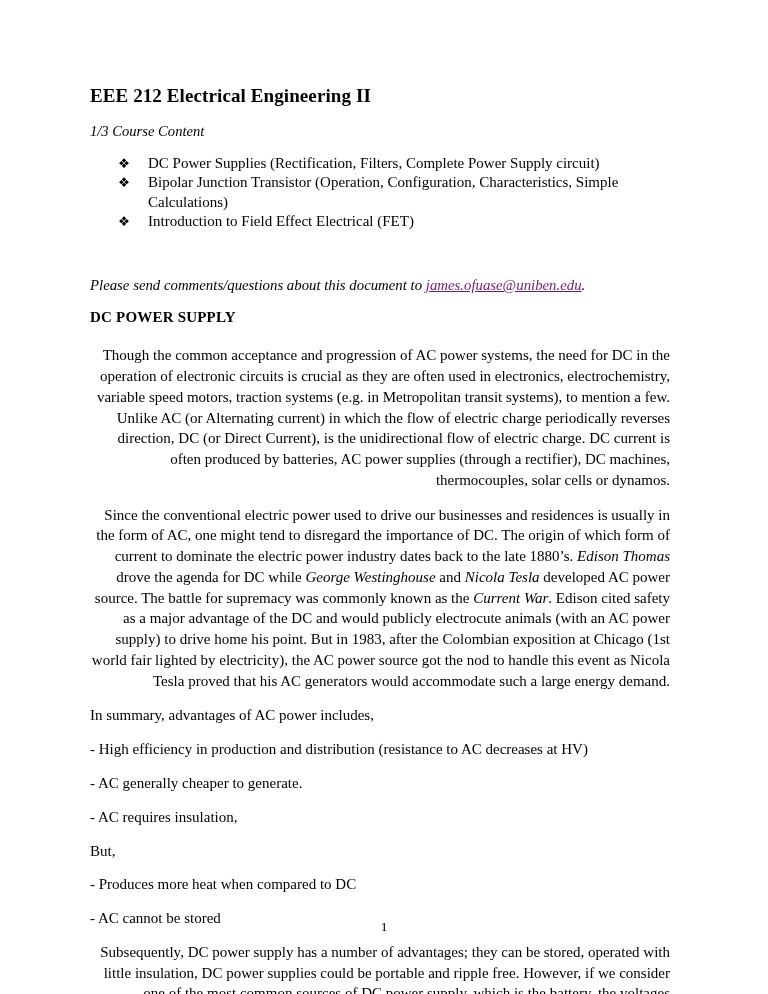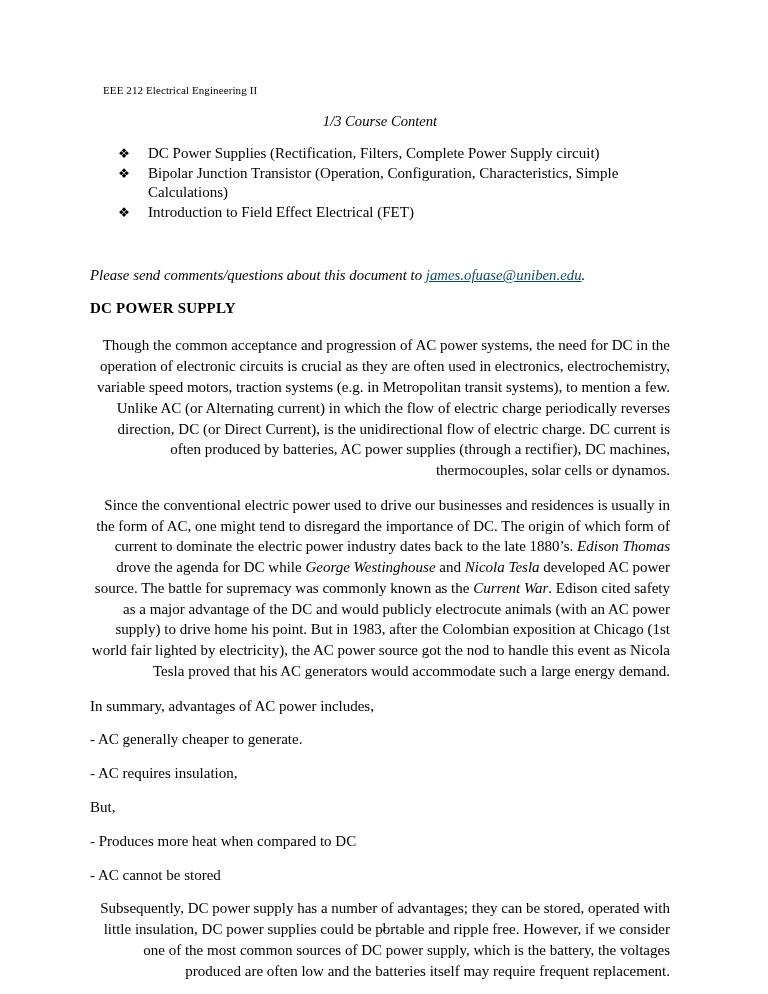--- a/index.html
+++ b/index.html
@@ -21,32 +21,31 @@
     box-sizing: border-box;
     overflow: hidden;
   }
   .content {
     position: absolute;
     left: 90px;
     top: 84px;
     width: 580px;
   }
   .doc-title {
-    font-size: 11px;
-    font-weight: normal;
+    font-size: 19px;
+    font-weight: bold;
     line-height: 1.22;
-    margin: 0 0 16px 13px;
+    margin: 0 0 16px 0;
     letter-spacing: 0.1px;
   }
   .subtitle {
     font-size: 14.6px;
     font-style: italic;
     line-height: 1.22;
     margin: 0 0 13px 0;
-    text-align: center;
   }
   ul.course-list {
     list-style: none;
     margin: 0 0 0 0;
     padding: 0;
   }
   ul.course-list li {
     position: relative;
     padding-left: 30px;
     font-size: 15px;
@@ -65,21 +64,21 @@
     height: 44px;
   }
   .contact-line {
     font-size: 14.8px;
     font-style: italic;
     line-height: 1.25;
     margin: 0 0 14px 0;
   }
   .contact-line a,
   .contact-line .email-link {
-    color: #0c4a6e;
+    color: #701a75;
     text-decoration: underline;
     font-style: italic;
   }
   .section-heading {
     font-size: 15px;
     font-weight: bold;
     line-height: 1.25;
     margin: 0 0 18px 0;
     letter-spacing: 0.2px;
   }
@@ -136,20 +135,21 @@
     <div class="contact-line"><span>Please send comments/questions about this document to </span><a class="email-link" href="#">james.ofuase@uniben.edu</a><span>.</span></div>
 
     <h2 class="section-heading">DC POWER SUPPLY</h2>
 
     <p class="body-par">Though the common acceptance and progression of AC power systems, the need for DC in the operation of electronic circuits is crucial as they are often used in electronics, electrochemistry, variable speed motors, traction systems (e.g. in Metropolitan transit systems), to mention a few. Unlike AC (or Alternating current) in which the flow of electric charge periodically reverses direction, DC (or Direct Current), is the unidirectional flow of electric charge. DC current is often produced by batteries, AC power supplies (through a rectifier), DC machines, thermocouples, solar cells or dynamos.</p>
 
     <p class="body-par"><span>Since the conventional electric power used to drive our businesses and residences is usually in the form of AC, one might tend to disregard the importance of DC. The origin of which form of current to dominate the electric power industry dates back to the late 1880’s. </span><em>Edison Thomas</em><span> drove the agenda for DC while </span><em>George Westinghouse</em><span> and </span><em>Nicola Tesla</em><span> developed AC power source. The battle for supremacy was commonly known as the </span><em>Current War</em><span>. Edison cited safety as a major advantage of the DC and would publicly electrocute animals (with an AC power supply) to drive home his point. But in 1983, after the Colombian exposition at Chicago (1st world fair lighted by electricity), the AC power source got the nod to handle this event as Nicola Tesla proved that his AC generators would accommodate such a large energy demand.</span></p>
 
     <p class="short-line">In summary, advantages of AC power includes,</p>
 
+    <p class="short-line">- High efficiency in production and distribution (resistance to AC decreases at HV)</p>
     <p class="short-line">- AC generally cheaper to generate.</p>
 
     <p class="short-line">- AC requires insulation,</p>
 
     <p class="short-line">But,</p>
     <p class="short-line">- Produces more heat when compared to DC</p>
     <p class="short-line">- AC cannot be stored</p>
 
     <p class="body-par">Subsequently, DC power supply has a number of advantages; they can be stored, operated with little insulation, DC power supplies could be portable and ripple free. However, if we consider one of the most common sources of DC power supply, which is the battery, the voltages produced are often low and the batteries itself may require frequent replacement.</p>
 

